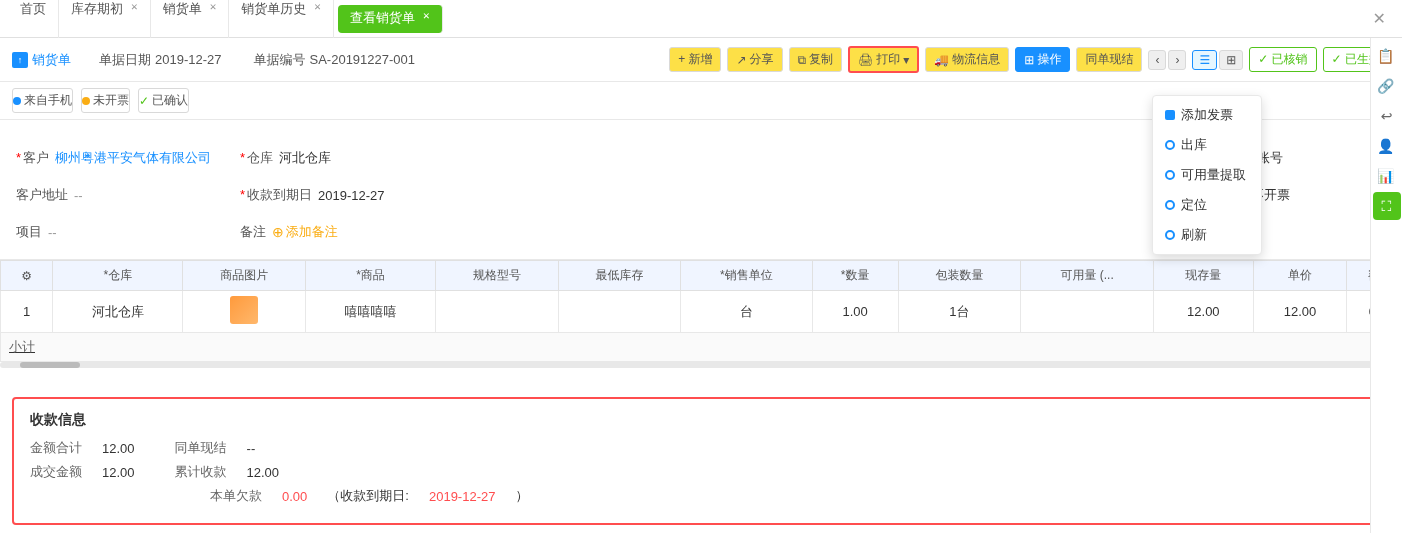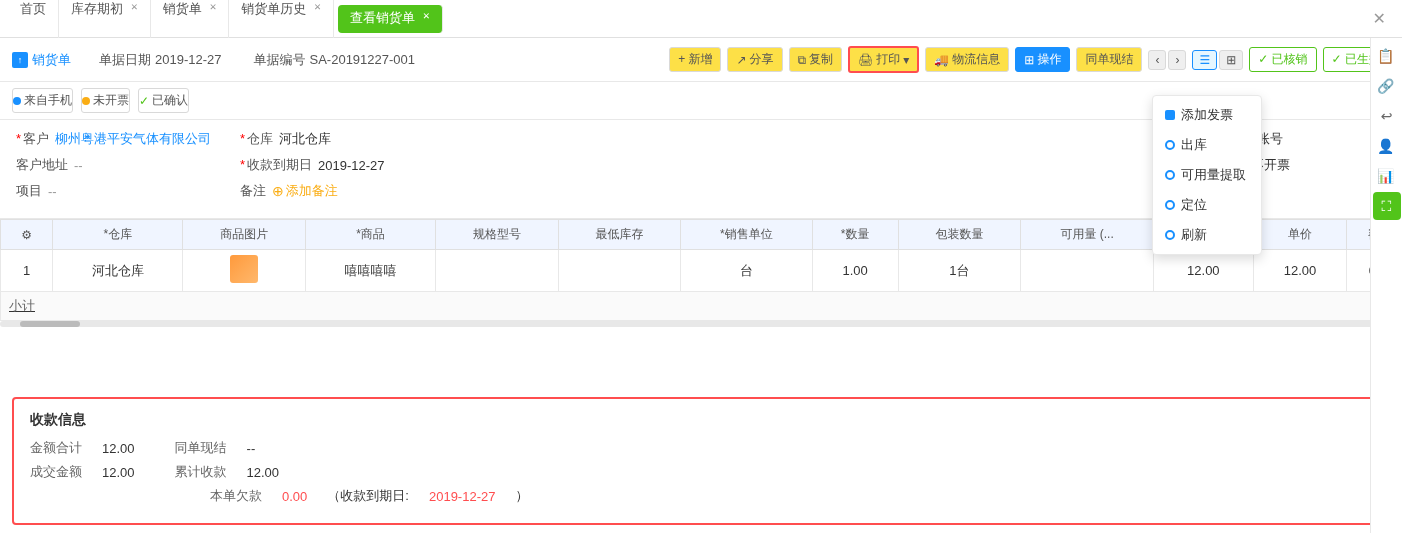--- a/index.html
+++ b/index.html
@@ -35,21 +35,21 @@
 
     
     .secondary-toolbar { display: flex; align-items: center; padding: 6px 12px; border-bottom: 1px solid #e8e8e8; gap: 8px; }
     .sec-btn { display: flex; align-items: center; gap: 3px; padding: 3px 0; border: 1px solid #d9d9d9; border-radius: 3px; cursor: pointer; font-size: 12px; color: #555; background: #fff; }
     .sec-btn .dot { width: 8px; height: 8px; border-radius: 50%; display: inline-block; }
     .dot-blue { background: #1890ff; }
     .dot-orange { background: #faad14; }
 
     
     .form-section { padding: 10px 16px; border-bottom: 1px solid #e8e8e8; }
-    .form-row { display: flex; align-items: center; margin-bottom: 8px; gap: 24px; }
+    .form-row { display: flex; align-items: center; margin-bottom: 8px; gap: 24px; margin-top: 19px; }
     .form-field { display: flex; align-items: center; gap: 6px; min-width: 200px; }
     .form-label { color: #555; font-size: 13px; white-space: nowrap; }
     .form-label.required::before { content: '*'; color: red; margin-right: 2px; }
     .form-value { color: #333; font-size: 13px; }
     .form-value.link { color: #1890ff; cursor: pointer; }
     .form-value-dash { color: #999; }
     .add-note-btn { display: flex; align-items: center; gap: 2px; color: #faad14; cursor: pointer; font-size: 13px; }
     .add-note-plus { color: #faad14; font-size: 14px; }
 
     

